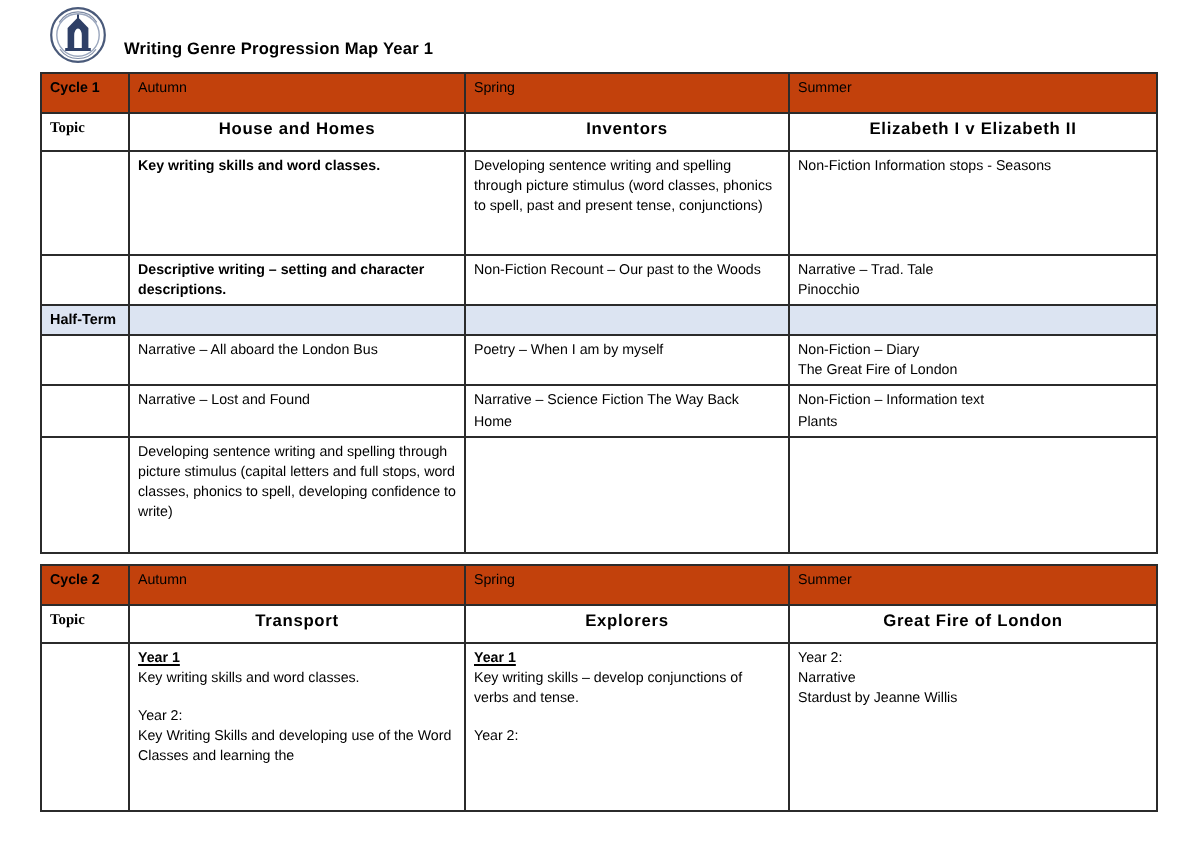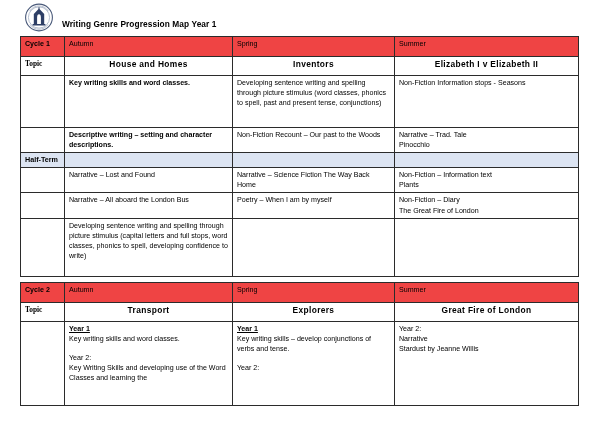--- a/index.html
+++ b/index.html
@@ -60,21 +60,21 @@
   #table-cycle1 { top: 36px; }
   #table-cycle2 { top: 282px; }
 
   
   col.c-label  { width: 44px; }
   col.c-autumn { width: 168px; }
   col.c-spring { width: 162px; }
   col.c-summer { width: 184px; }
 
   .hdr-row td {
-    background: #ef4444;
+    background: #c2410c;
     font-size: 7.1px;
     height: 15px;
     padding-top: 3px;
     padding-bottom: 3px;
   }
   .hdr-row td.cycle-cell { font-weight: bold; }
 
   .topic-row td {
     font-weight: bold;
     height: 14px;
@@ -167,29 +167,29 @@
       <td>Narrative – Trad. Tale<br>Pinocchio</td>
     </tr>
     <tr class="halfterm-row">
       <td class="halfterm-label">Half-Term</td>
       <td></td>
       <td></td>
       <td></td>
     </tr>
     <tr class="r-line2">
       <td></td>
+      <td>Narrative – All aboard the London Bus</td>
+      <td>Poetry – When I am by myself</td>
+      <td>Non-Fiction – Diary<br>The Great Fire of London</td>
+    </tr>
+    <tr class="r-line2">
+      <td></td>
       <td>Narrative – Lost and Found</td>
       <td>Narrative – Science Fiction The Way Back Home</td>
       <td>Non-Fiction – Information text<br>Plants</td>
-    </tr>
-    <tr class="r-line2">
-      <td></td>
-      <td>Narrative – All aboard the London Bus</td>
-      <td>Poetry – When I am by myself</td>
-      <td>Non-Fiction – Diary<br>The Great Fire of London</td>
     </tr>
     <tr class="r-big">
       <td></td>
       <td>Developing sentence writing and spelling through picture stimulus (capital letters and full stops, word classes, phonics to spell, developing confidence to write)</td>
       <td></td>
       <td></td>
     </tr>
   </tbody>
 </table>
 

